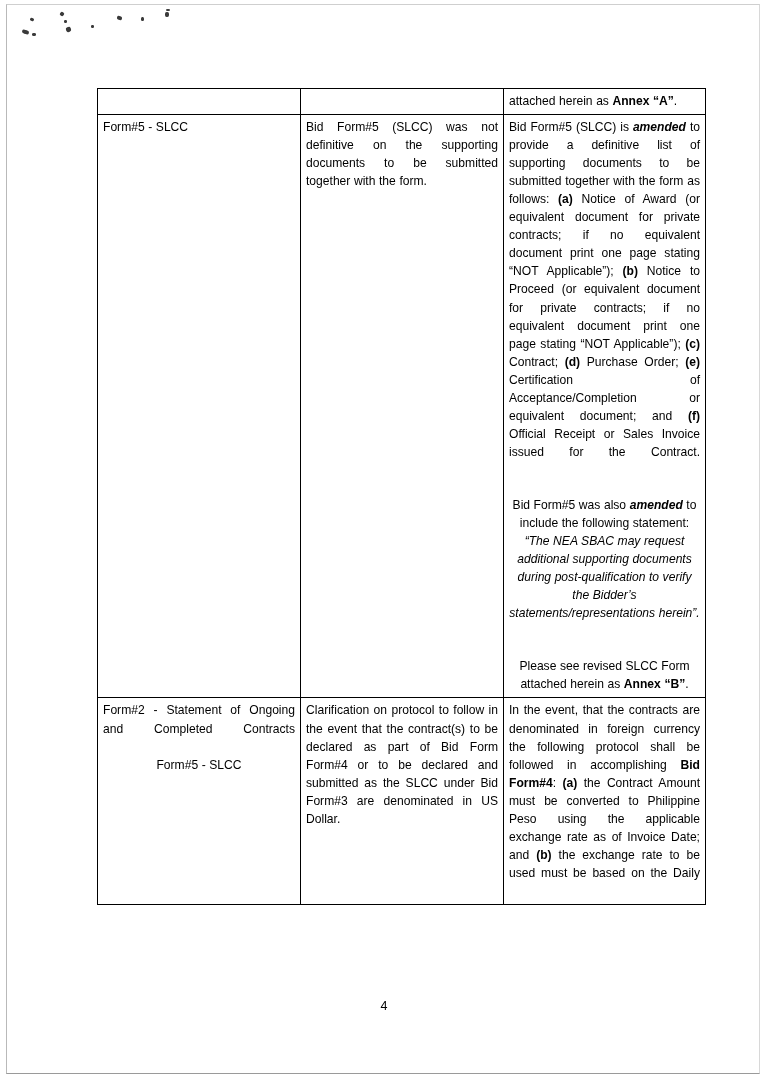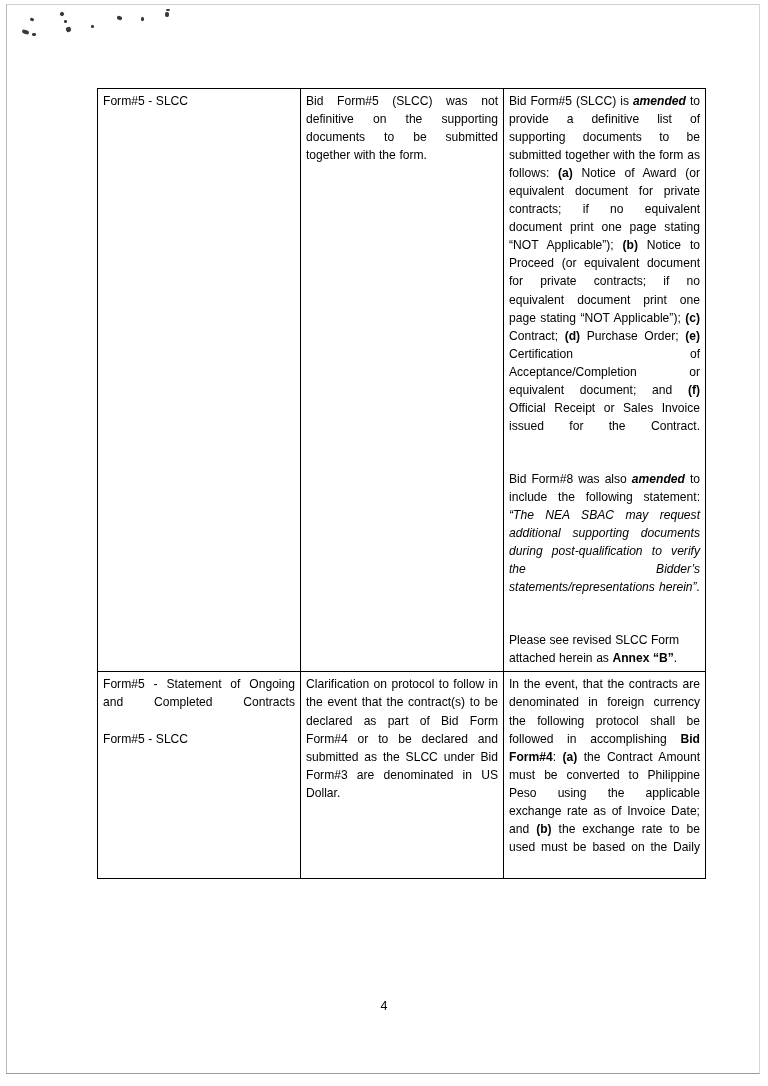--- a/index.html
+++ b/index.html
@@ -66,20 +66,21 @@
   }
   .col-a { width: 192px; }
   .col-b { width: 192px; margin-top: 36px; }
   .col-c { width: 191px; }
 
   .doc-table td p {
     margin: 0;
   }
   .doc-table td p + p {
     margin-top: 17px;
+    text-align: center;
   }
   
   .just-all {
     text-align: justify;
   }
   .just-all::after {
     content: "";
     display: inline-block;
     width: 100%;
   }
@@ -116,38 +117,45 @@
   <div class="speck" style="left:66px;  top:27px; width:5px; height:5px; transform:rotate(-20deg);"></div>
   <div class="speck" style="left:91px;  top:25px; width:3px; height:3px;"></div>
   <div class="speck" style="left:117px; top:16px; width:5px; height:4px; transform:rotate(12deg);"></div>
   <div class="speck" style="left:141px; top:17px; width:3px; height:4px;"></div>
   <div class="speck" style="left:165px; top:12px; width:4px; height:5px;"></div>
   <div class="speck" style="left:166px; top:9px;  width:4px; height:2px;"></div>
 </div>
 
 <table class="doc-table">
   <tbody>
+    <tr>
+      <td class="col-a"></td>
+      <td class="col-b"></td>
+      <td class="col-c">
+        <p class="no-just"><span>attached herein as </span><span class="b">Annex “A”</span><span>.</span></p>
+      </td>
+    </tr>
 
     <tr>
       <td class="col-a">
         <p class="no-just">Form#5 - SLCC</p>
       </td>
       <td class="col-b">
         <p>Bid Form#5 (SLCC) was not definitive on the supporting documents to be submitted together with the form.</p>
       </td>
       <td class="col-c">
           <p class="just-all"><span>Bid Form#5 (SLCC) is </span><span class="bi">amended</span><span> to provide a definitive list of supporting documents to be submitted together with the form as follows: </span><span class="b">(a)</span><span> Notice of Award (or equivalent document for private contracts; if no equivalent document print one page stating “NOT Applicable”); </span><span class="b">(b)</span><span> Notice to Proceed (or equivalent document for private contracts; if no equivalent document print one page stating “NOT Applicable”); </span><span class="b">(c)</span><span> Contract; </span><span class="b">(d)</span><span> Purchase Order; </span><span class="b">(e)</span><span> Certification of Acceptance/Completion or equivalent document; and </span><span class="b">(f)</span><span> Official Receipt or Sales Invoice issued for the Contract.</span></p>
-          <p class="just-all"><span>Bid Form#8 was also </span><span class="bi">amended</span><span> to include the following statement: </span><span class="i">“The NEA SBAC may request additional supporting documents during post-qualification to verify the Bidder’s statements/representations herein”.</span></p>
+          <p class="just-all"><span>Bid Form#5 was also </span><span class="bi">amended</span><span> to include the following statement: </span><span class="i">“The NEA SBAC may request additional supporting documents during post-qualification to verify the Bidder’s statements/representations herein”.</span></p>
           <p class="no-just"><span>Please see revised SLCC Form attached herein as </span><span class="b">Annex “B”</span><span>.</span></p>
         </td>
     </tr>
 
     <tr>
       <td class="col-a">
-          <p class="just-all" style="margin-top: 0px;">Form#5 - Statement of Ongoing and Completed Contracts</p>
+          <p class="just-all" style="margin-top: 0px;">Form#2 - Statement of Ongoing and Completed Contracts</p>
           <p class="no-just" style="margin-top: 0px;">Form#5 - SLCC</p>
         </td>
       <td class="col-b">
         <p>Clarification on protocol to follow in the event that the contract(s) to be declared as part of Bid Form Form#4 or to be declared and submitted as the SLCC under Bid Form#3 are denominated in US Dollar.</p>
       </td>
       <td class="col-c">
         <p class="just-all"><span>In the event, that the contracts are denominated in foreign currency the following protocol shall be followed in accomplishing </span><span class="b">Bid Form#4</span><span>: </span><span class="b">(a)</span><span> the Contract Amount must be converted to Philippine Peso using the applicable exchange rate as of Invoice Date; and </span><span class="b">(b)</span><span> the exchange rate to be used must be based on the Daily</span></p>
       </td>
     </tr>
   </tbody>

